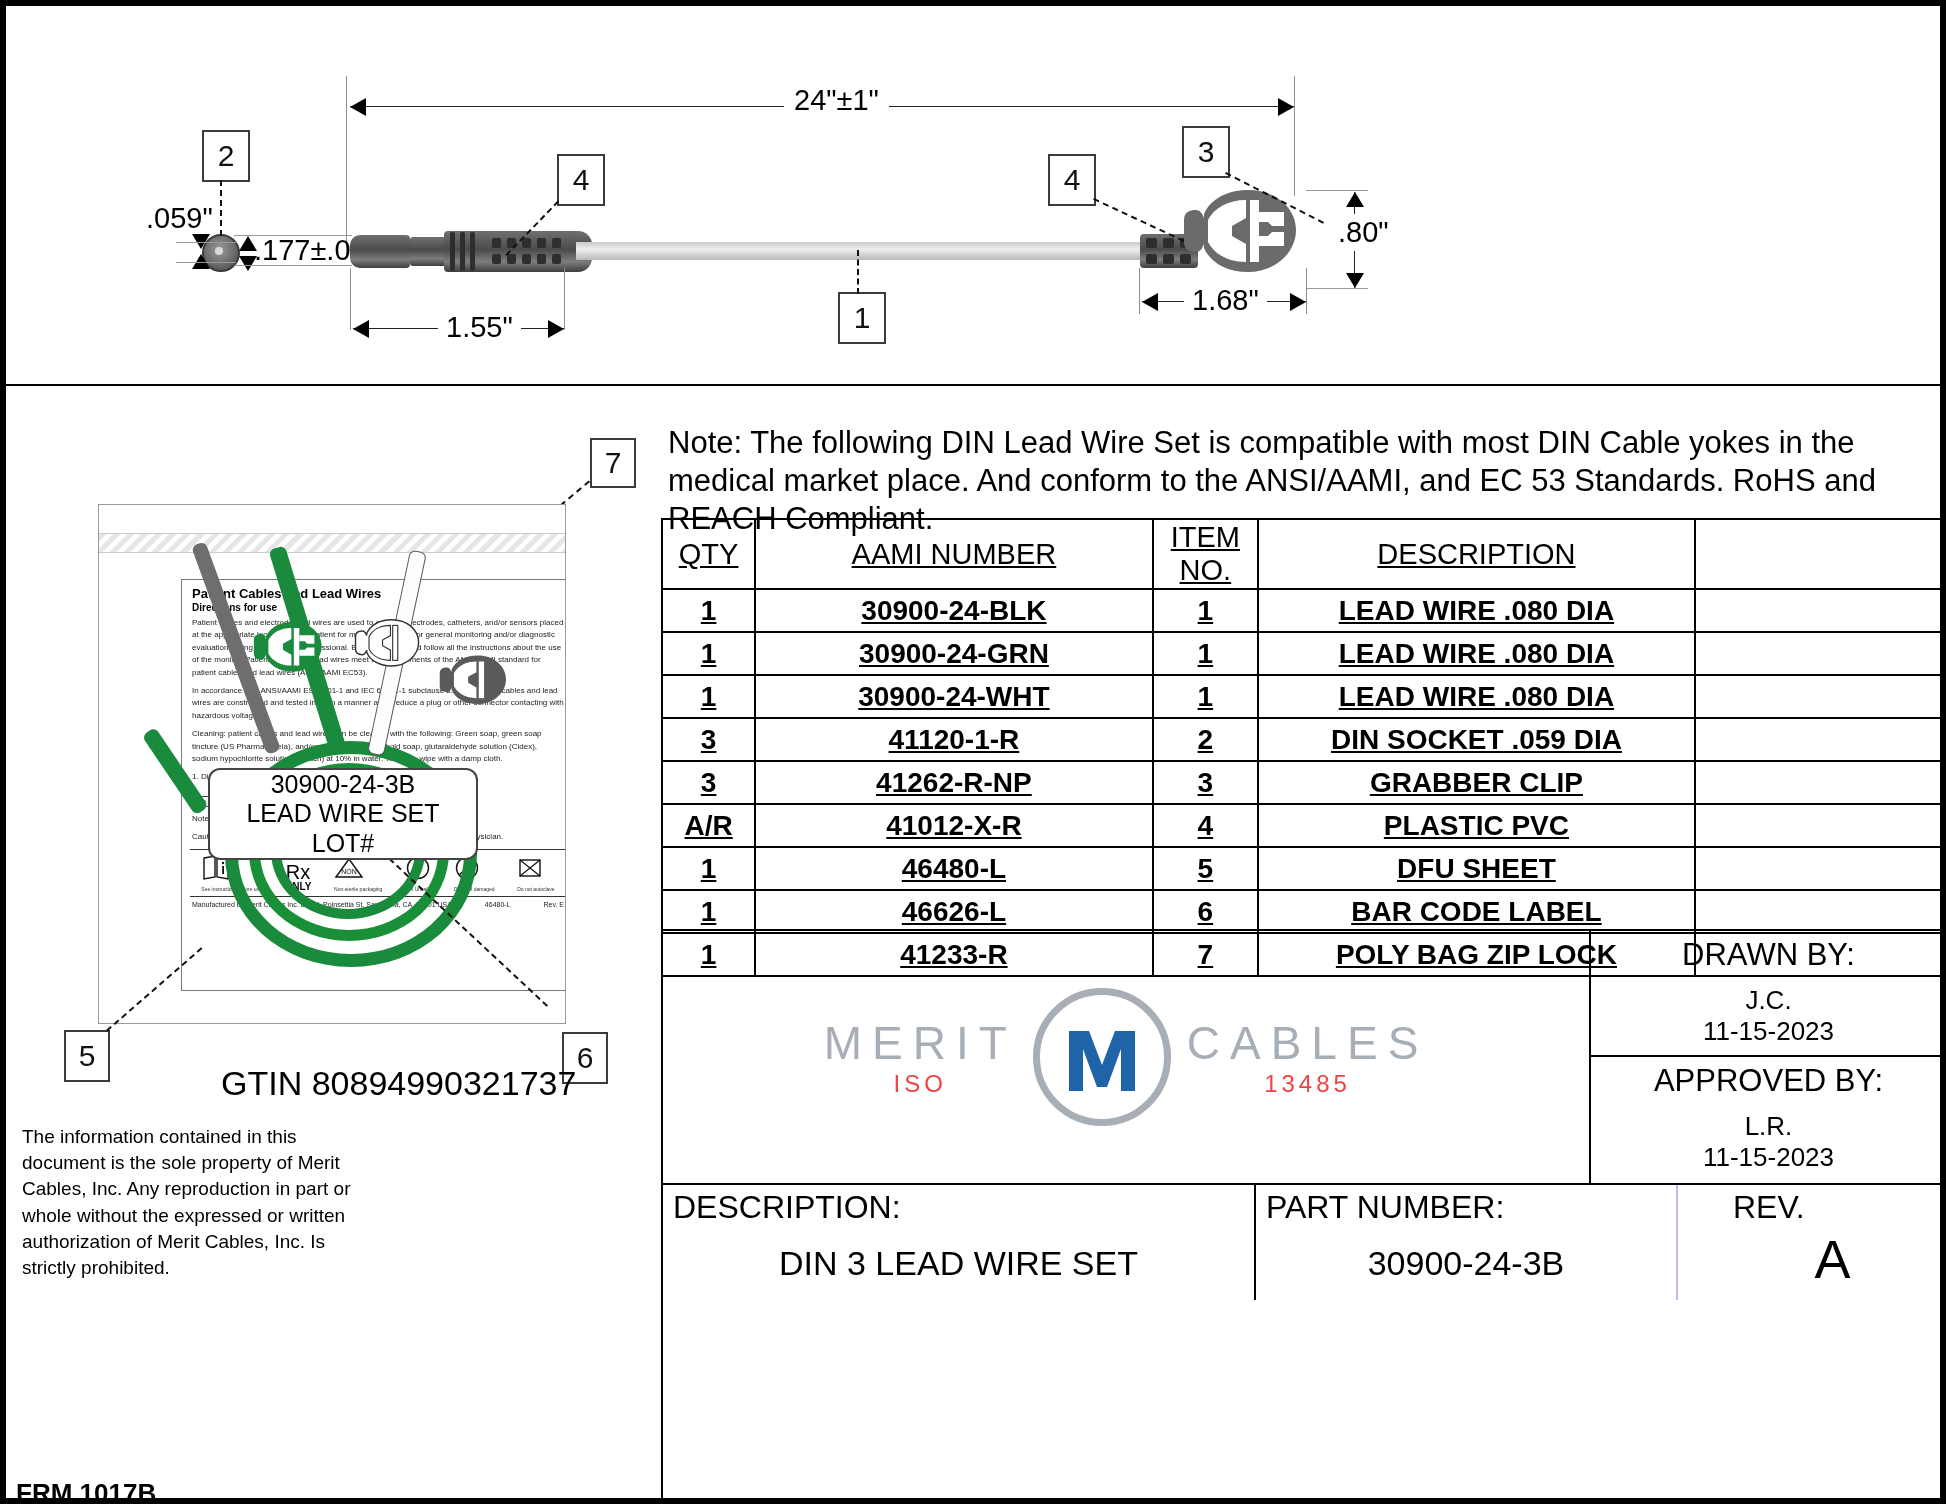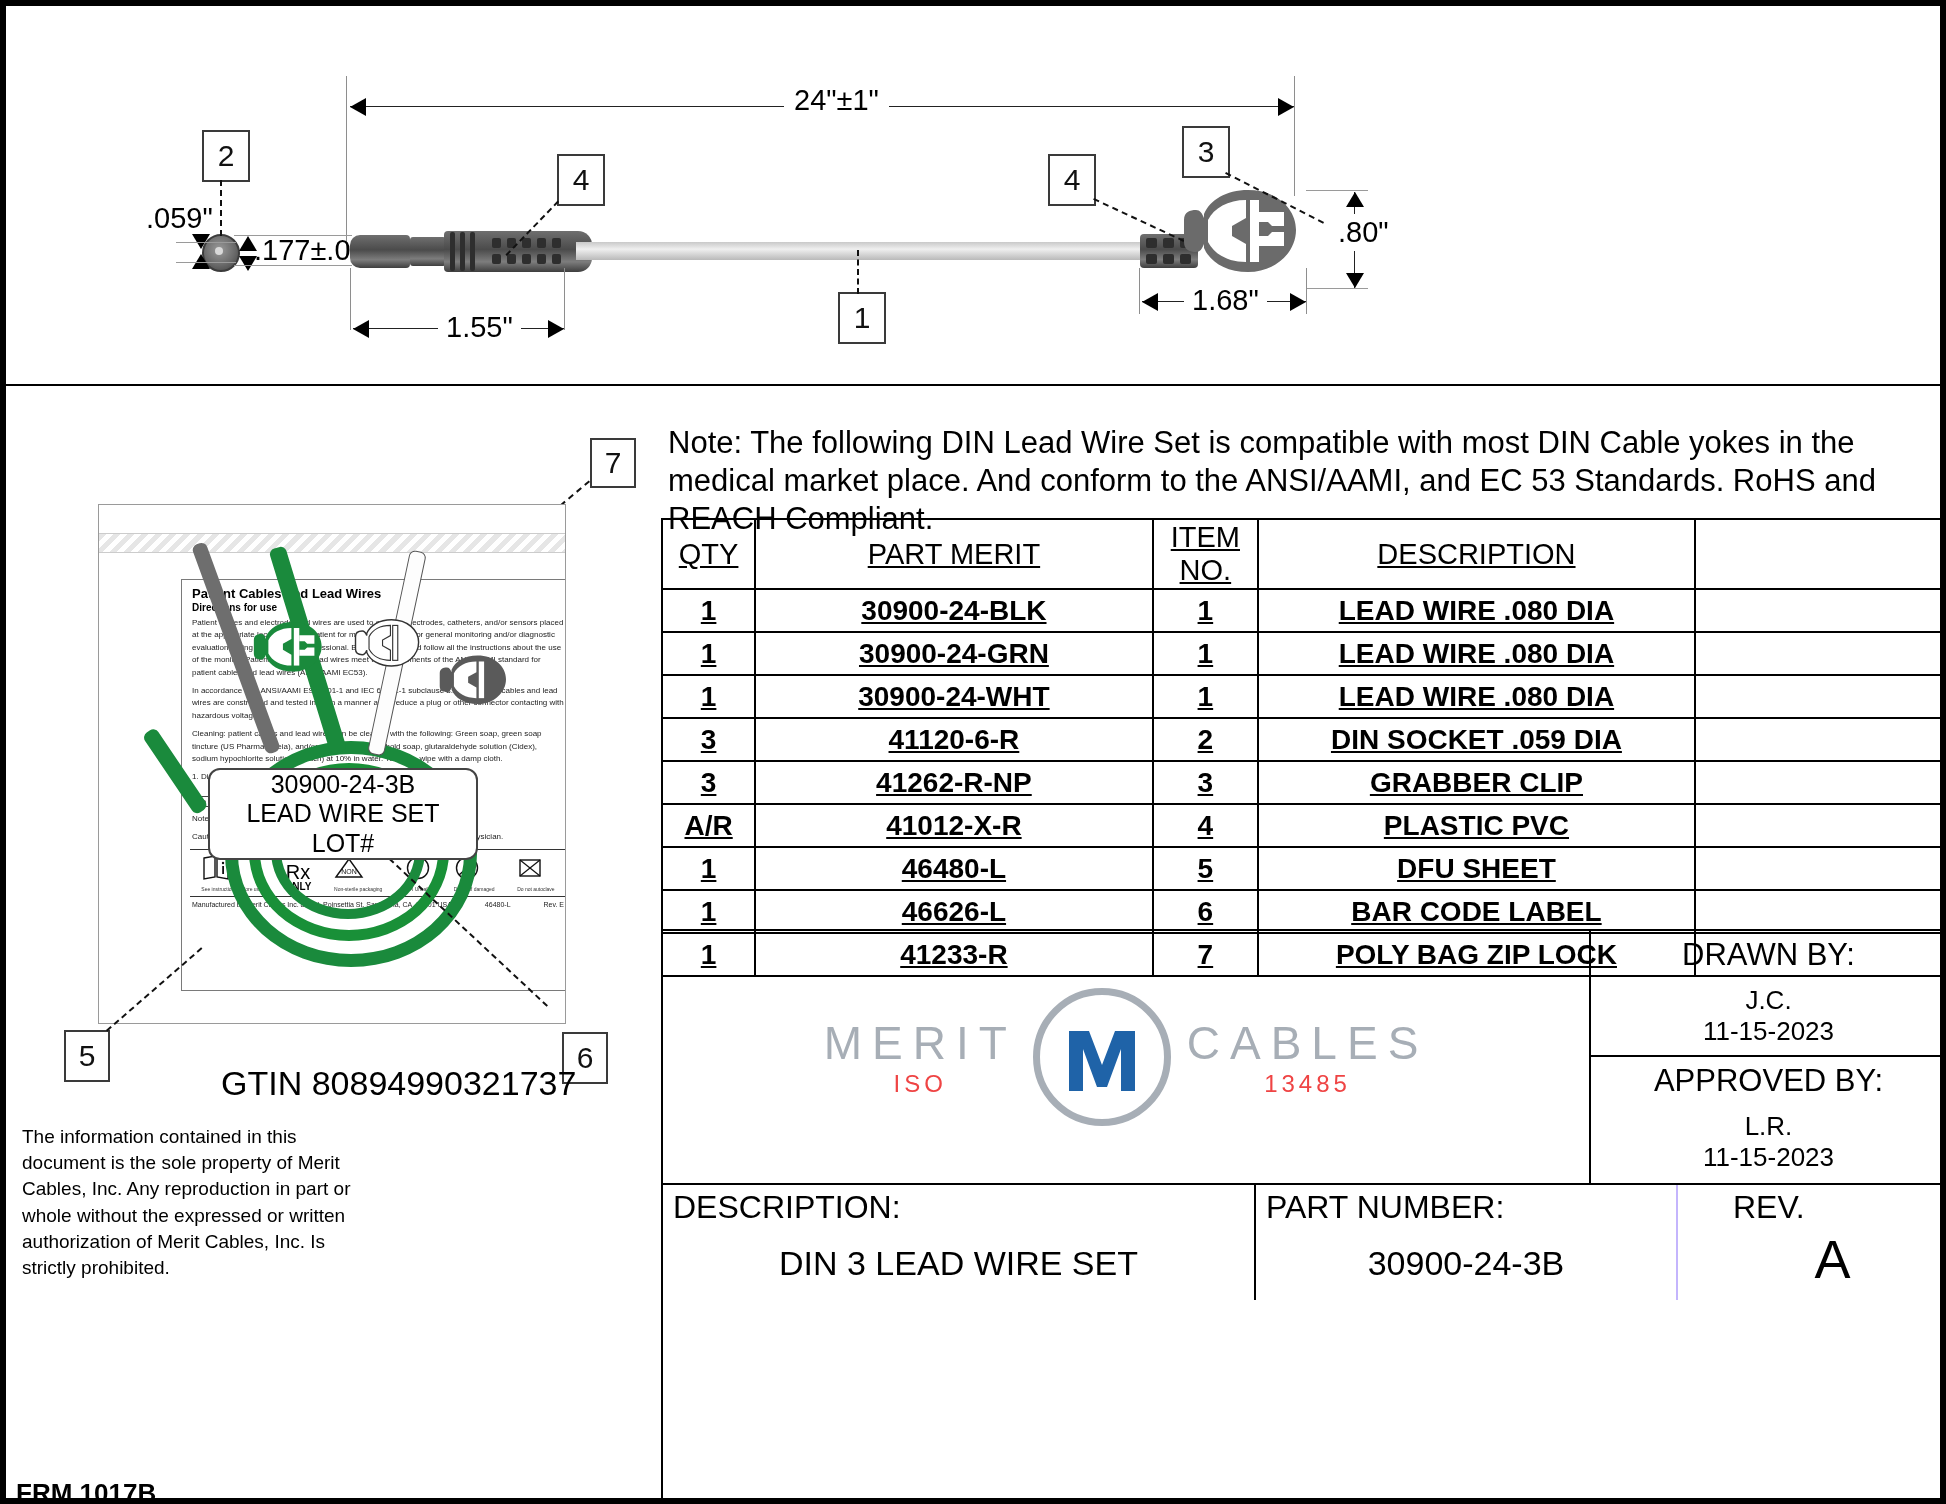--- a/index.html
+++ b/index.html
@@ -213,21 +213,21 @@
 
   <div class="nb" style="left:584px;top:432px;width:42px;height:46px;">
     <span>7</span>
   </div>
   <div class="dashline" style="left:584px;top:476px;width:80px;transform:rotate(140deg);"></div>
 
   <table id="bom">
     <thead>
       <tr>
         <th class="c-qty">QTY</th>
-        <th class="c-pn">PART MERIT</th>
+        <th class="c-pn">AAMI NUMBER</th>
         <th class="c-item">
           <div>ITEM</div>
           <div>NO.</div>
         </th>
         <th class="c-desc">DESCRIPTION</th>
         <th class="c-blank"></th>
       </tr>
     </thead>
     <tbody id="bom-body">
         <tr>
@@ -246,21 +246,21 @@
         </tr>
         <tr>
           <td class="c-qty">1</td>
           <td class="c-pn">30900-24-WHT</td>
           <td class="c-item">1</td>
           <td class="c-desc">LEAD WIRE .080 DIA</td>
           <td class="c-blank"></td>
         </tr>
         <tr>
           <td class="c-qty">3</td>
-          <td class="c-pn">41120-6-R</td>
+          <td class="c-pn">41120-1-R</td>
           <td class="c-item">2</td>
           <td class="c-desc">DIN SOCKET .059 DIA</td>
           <td class="c-blank"></td>
         </tr>
         <tr>
           <td class="c-qty">3</td>
           <td class="c-pn">41262-R-NP</td>
           <td class="c-item">3</td>
           <td class="c-desc">GRABBER CLIP</td>
           <td class="c-blank"></td>

